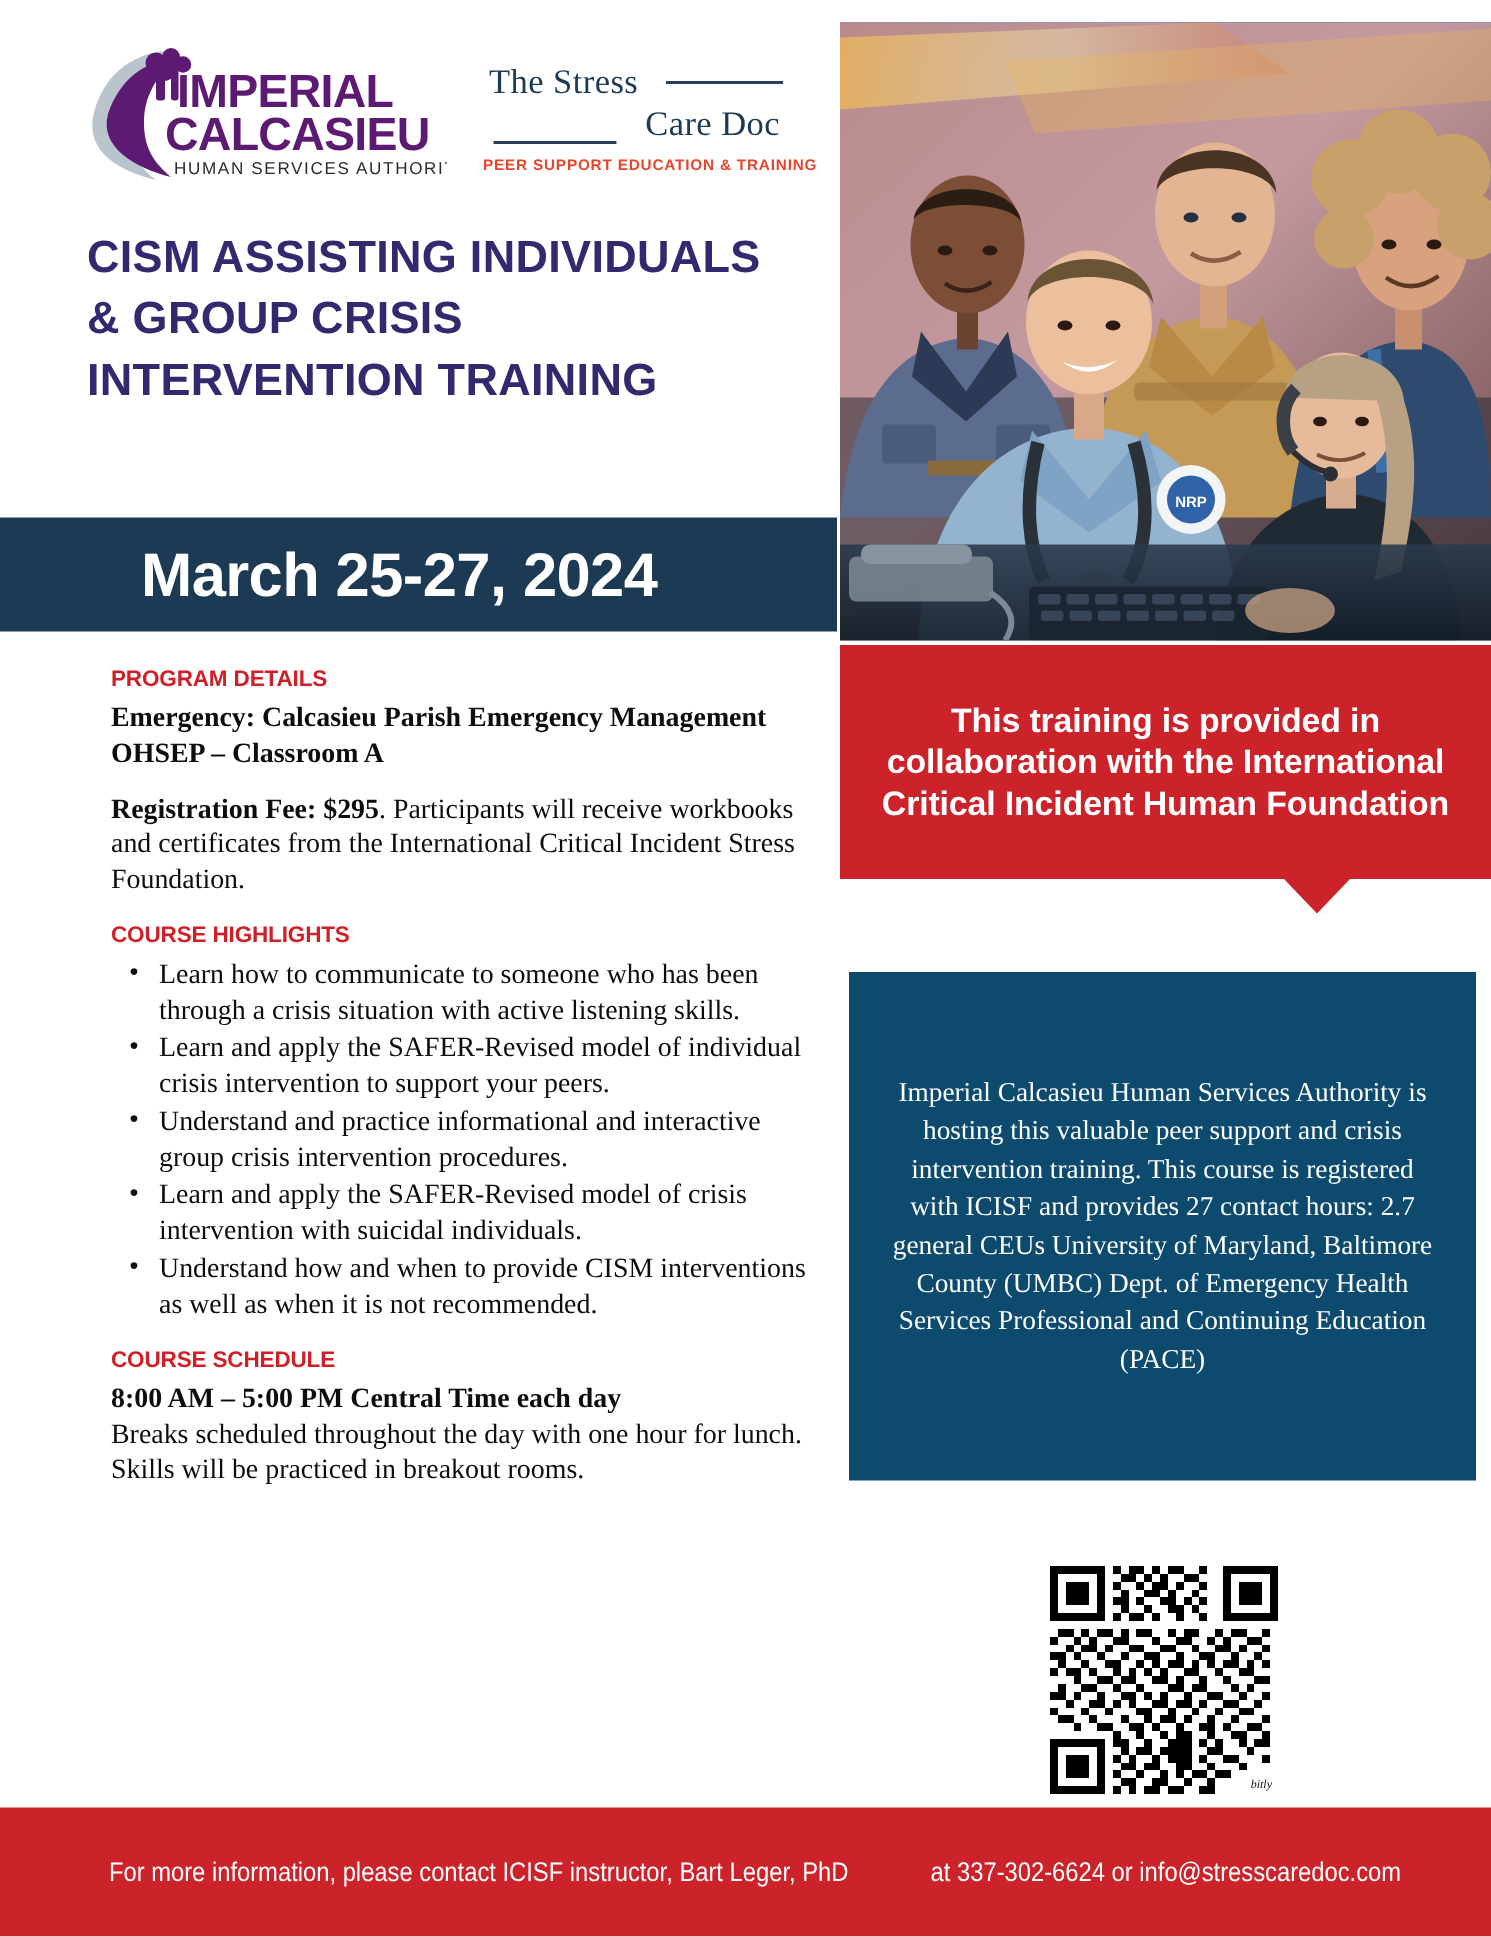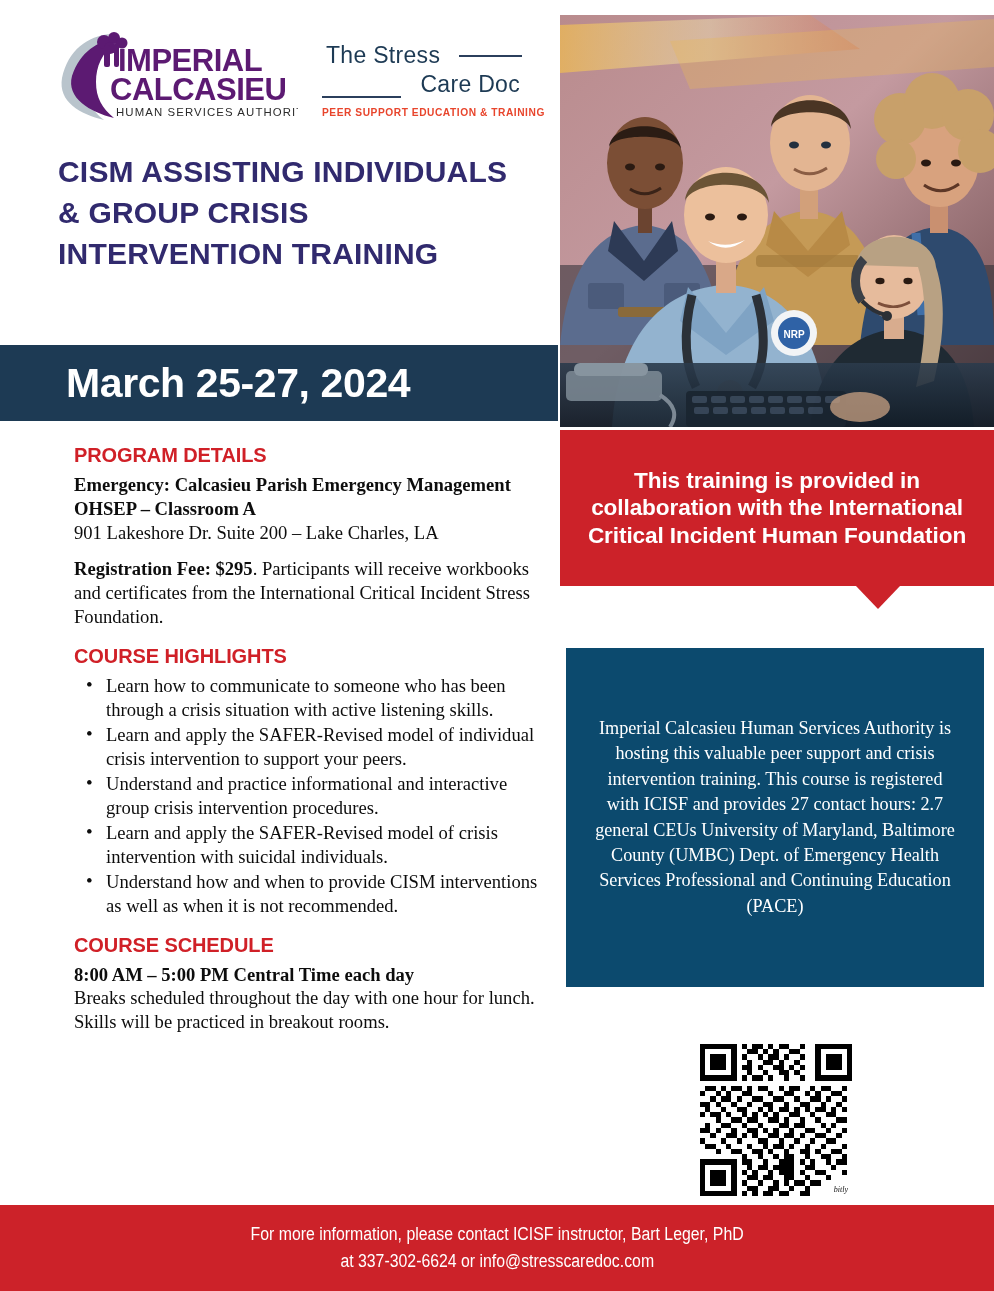--- a/index.html
+++ b/index.html
@@ -9,21 +9,21 @@
     font-family:"Liberation Sans",sans-serif;
   }
   .page{position:absolute;inset:0;}
 
   
   .logos{position:absolute;left:0;top:0;width:560px;height:140px;}
   .logo-ic{position:absolute;left:58px;top:28px;width:240px;height:100px;}
   .logo-ic svg{display:block;}
   .logo-scd{position:absolute;left:322px;top:42px;width:200px;height:80px;text-align:center;}
   .scd-line1,.scd-line2{
-    color:#1d3a54;font-family:Liberation Sans, sans-serif;font-size:23px;
+    color:#1d3a54;font-family:Liberation Serif, serif;font-size:23px;
     letter-spacing:.3px;white-space:nowrap;display:flex;align-items:center;gap:19px;
   }
   .scd-line1{justify-content:flex-start;padding-left:4px;}
   .scd-line2{justify-content:flex-end;padding-right:2px;margin-top:2px;align-items:flex-end;}
   .scd-rule{display:inline-block;height:2px;background:#2b3f5c;width:82px;}
   .scd-tag{
     margin-top:9px;color:#e8452c;font-size:10.2px;font-weight:bold;
     letter-spacing:.55px;white-space:nowrap;
   }
 
@@ -34,26 +34,27 @@
   }
 
   
   .date-banner{
     position:absolute;left:0;top:345px;width:558px;height:76px;
     background:#1d3a54;display:flex;align-items:center;
   }
   .date-text{
     color:#ffffff;font-size:41px;font-weight:bold;letter-spacing:-.4px;
     padding-left:66px;
+    margin-left:28px;
   }
 
   
   .left-body{position:absolute;left:74px;top:444px;width:464px;}
   .sec-head{
-    color:#d02027;font-size:20px;font-weight:bold;letter-spacing:-.1px;
+    color:#d02027;font-size:15px;font-weight:bold;letter-spacing:-.1px;
     margin:0 0 6px 0;
   }
   .sec-head.tight{margin-top:16px;}
   .body-serif{
     font-family:"Liberation Serif",serif;color:#0d0d0d;
     font-size:18.6px;line-height:1.28;
   }
   .body-serif p{margin:0 0 13px 0;}
   .b{font-weight:bold;}
   ul.hl{
@@ -103,21 +104,21 @@
   .qr-wrap{position:absolute;left:700px;top:1044px;width:152px;height:152px;}
   .qr-wrap svg{display:block;}
   .qr-mark{
     position:absolute;right:4px;bottom:2px;font-size:8px;color:#111;
     font-family:"Liberation Serif",serif;font-style:italic;
   }
 
   
   .footer{
     position:absolute;left:0;top:1205px;width:994px;height:86px;
-    background:#cc2229;display:flex;flex-direction:column;
+    background:#cc2229;display:flex;flex-direction:row;
     align-items:center;justify-content:center;
   }
   .footer div{
     color:#ffffff;font-size:18px;line-height:1.5;text-align:center;
     transform:scaleX(.88);transform-origin:center;white-space:nowrap;
   }
 </style>
 </head>
 <body>
 
@@ -161,21 +162,20 @@
   <div class="date-banner">
     <div class="date-text">March 25-27, 2024</div>
   </div>
 
   <div class="left-body">
 
     <div class="sec-head">PROGRAM DETAILS</div>
     <div class="body-serif">
       <p>
         <span class="b">Emergency</span><span class="b">: Calcasieu Parish Emergency Management OHSEP – Classroom A</span><br>
-        <span>901 Lakeshore Dr. Suite 200 – Lake Charles, LA</span>
       </p>
       <p>
         <span class="b">Registration Fee: $295</span><span>. Participants will receive workbooks and certificates from the International Critical Incident Stress Foundation.</span>
       </p>
     </div>
 
     <div class="sec-head tight">COURSE HIGHLIGHTS</div>
     <ul class="hl">
       <li>Learn how to communicate to someone who has been through a crisis situation with active listening skills.</li>
       <li>Learn and apply the SAFER-Revised model of individual crisis intervention to support your peers.</li>

